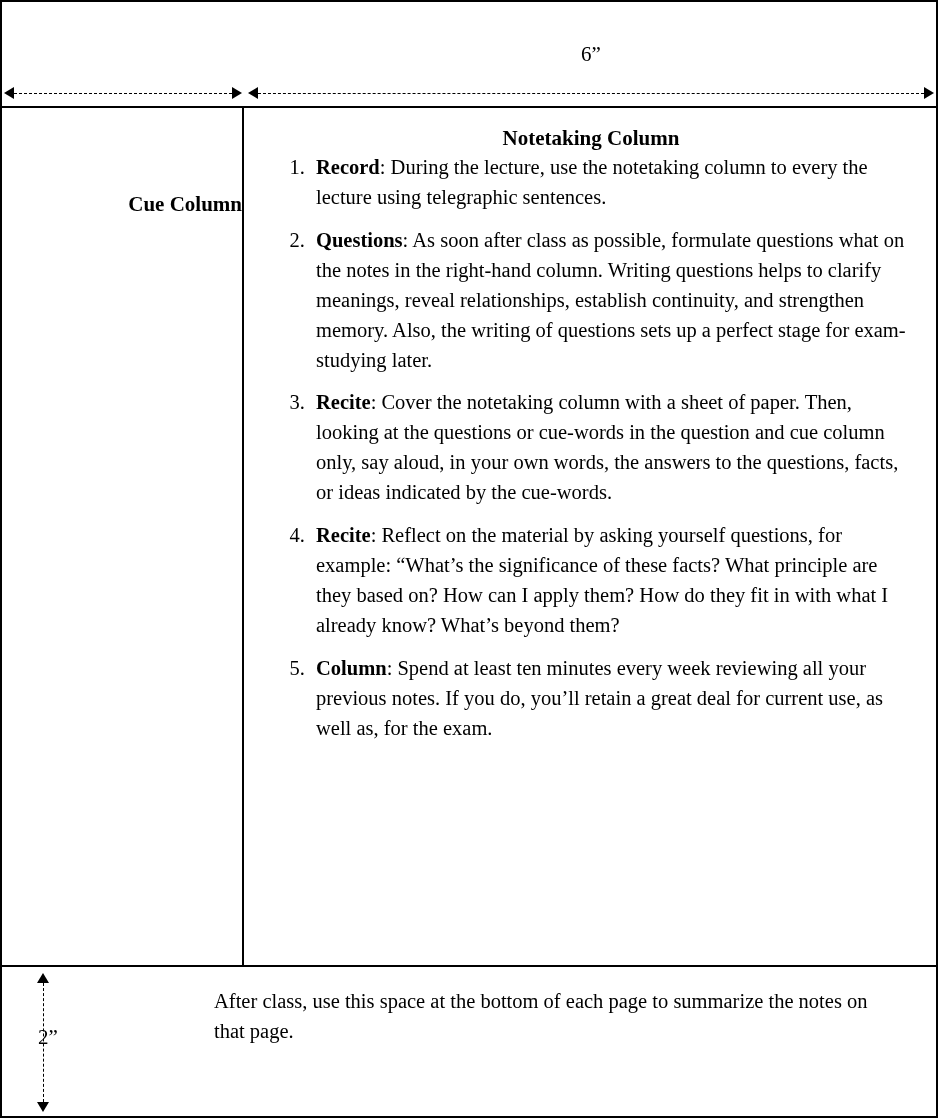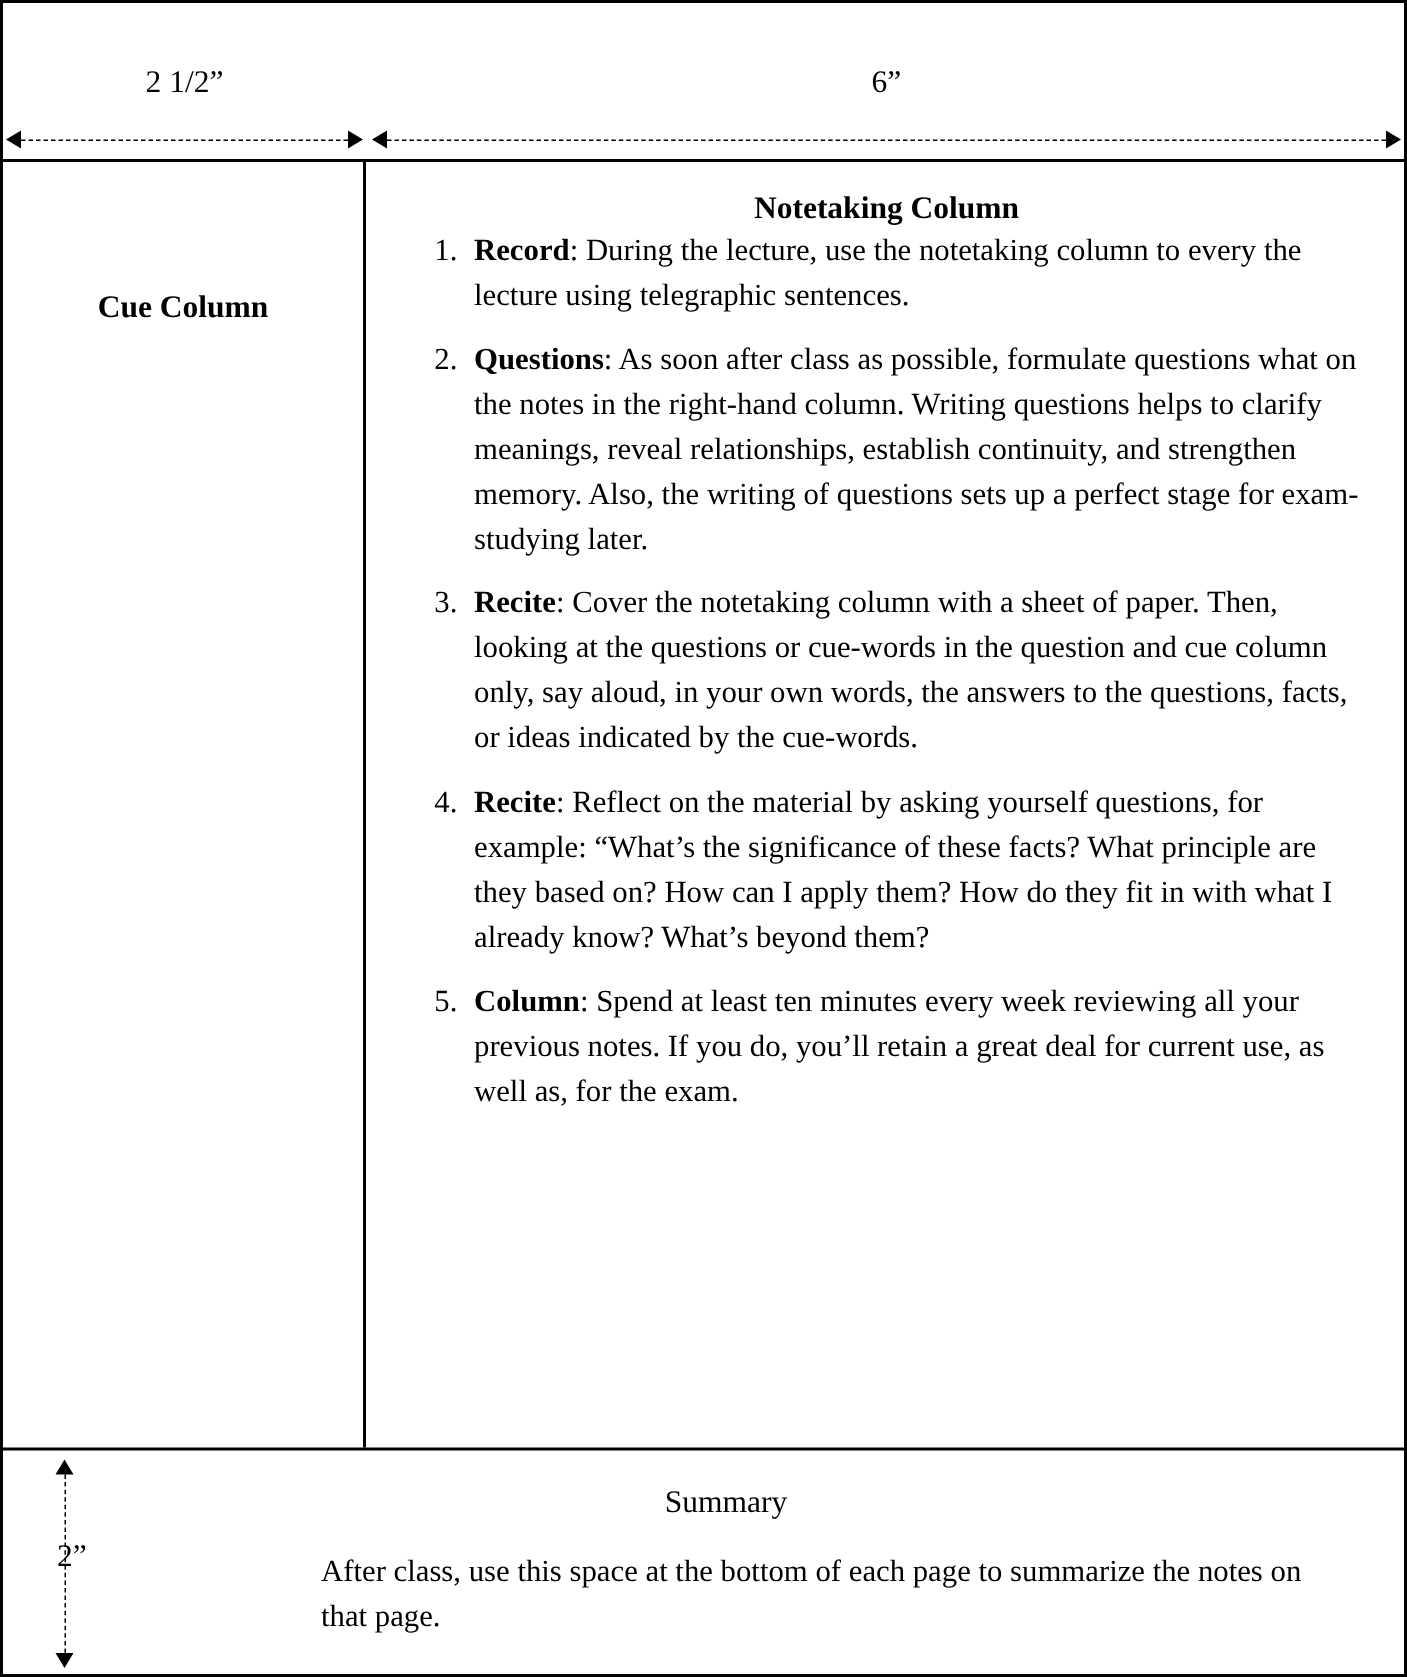--- a/index.html
+++ b/index.html
@@ -79,21 +79,21 @@
     flex: 0 0 242px;
     border-right: 2px solid #000000;
     box-sizing: border-box;
     position: relative;
   }
   .cue-title {
     position: absolute;
     top: 84px;
     left: 0;
     width: 100%;
-    text-align: center;
+    text-align: right;
     font-weight: bold;
     font-size: 21px;
   }
   .note-column {
     flex: 1 1 auto;
     box-sizing: border-box;
     padding: 0 22px 0 24px;
   }
   .note-title {
     text-align: center;
@@ -164,21 +164,20 @@
     top: 58px;
     font-size: 21px;
   }
 </style>
 </head>
 <body>
 
 <div id="page">
 
   <div class="measure-band">
-    <div class="measure-label cue-measure-label">2 1/2”</div>
     <div class="measure-label note-measure-label">6”</div>
 
     <div class="arrow-row">
       <div class="arrow arrow-cue">
         <div class="head left"></div>
         <div class="line"></div>
         <div class="head right"></div>
       </div>
       <div class="arrow arrow-note">
         <div class="head left"></div>
@@ -218,17 +217,16 @@
   </div>
 
   <div class="summary-area">
     <div class="v-arrow">
       <div class="vhead up"></div>
       <div class="vline"></div>
       <div class="vhead down"></div>
     </div>
     <div class="v-label">2”</div>
 
-    <div class="summary-title">Summary</div>
     <div class="summary-text">After class, use this space at the bottom of each page to summarize the notes on that page.</div>
   </div>
 
 </div>
 
 </body></html>

